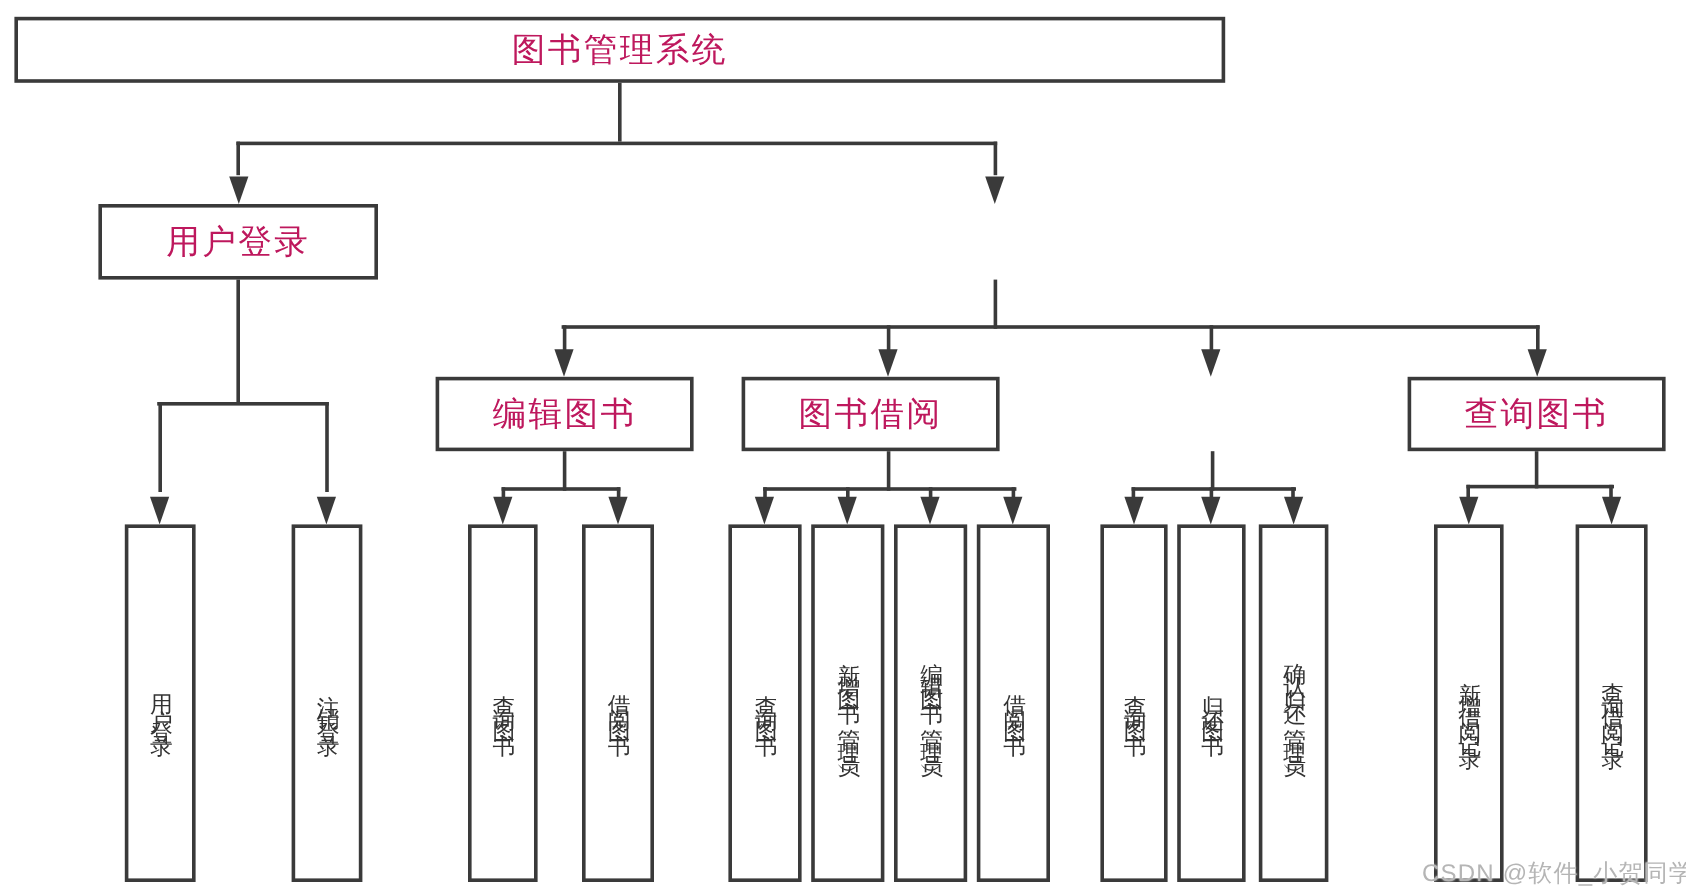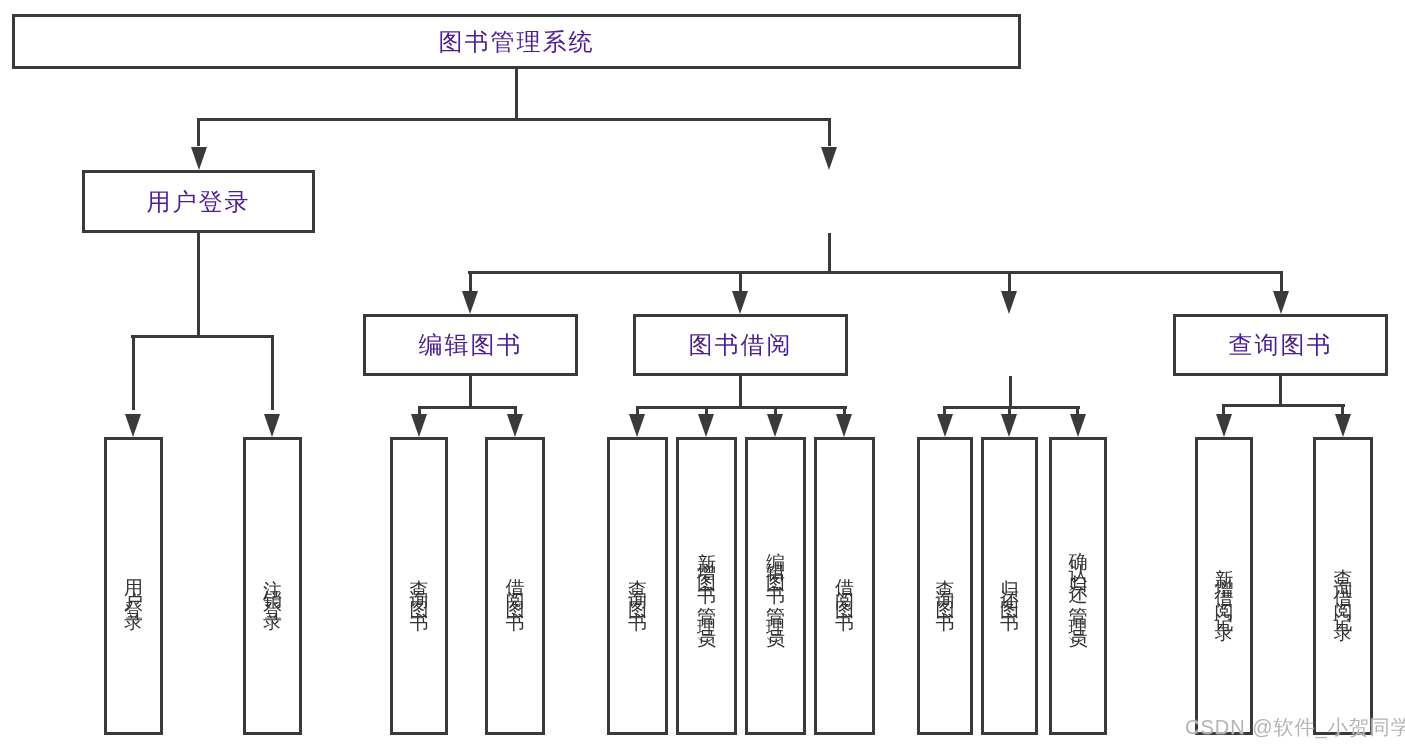--- a/index.html
+++ b/index.html
@@ -1,20 +1,20 @@
 <!DOCTYPE html>
 <html><head>
 <meta charset="utf-8">
 <style>
   html,body{margin:0;padding:0;background:#ffffff;}
   body{font-family:"Liberation Sans",sans-serif;}
   .canvas{position:relative;width:1405px;height:747px;background:#ffffff;overflow:hidden;color:#333333;}
   .box{position:absolute;box-sizing:border-box;background:#ffffff;border:3px solid #3a3a3a;
        display:flex;align-items:center;justify-content:center;}
-  .htext{font-size:24px;letter-spacing:2px;color:#4c1d95;white-space:nowrap;}
+  .htext{font-size:28px;letter-spacing:2px;color:#be185d;white-space:nowrap;}
   .vtext{writing-mode:vertical-rl;text-orientation:mixed;font-size:19px;letter-spacing:11px;
          line-height:1.05;color:#333333;}
   .hline,.vline{position:absolute;background:#3a3a3a;}
   .hline{height:3px;}
   .vline{width:3px;}
   .arrow{position:absolute;width:0;height:0;border-left:8px solid transparent;
          border-right:8px solid transparent;border-top:23px solid #3a3a3a;}
   .watermark{position:absolute;left:1185px;top:714px;font-size:20px;color:#b5b5b5;
              letter-spacing:1px;white-space:nowrap;text-shadow:0 0 2px #ffffff;}
 </style>
@@ -52,21 +52,21 @@
   <div class="vline" style="left:739px;top:271px;height:22px"></div>
   <div class="arrow" style="left:732px;top:291px"></div>
   <div class="vline" style="left:1008px;top:271px;height:22px"></div>
   <div class="arrow" style="left:1001px;top:291px"></div>
   <div class="vline" style="left:1280px;top:271px;height:22px"></div>
   <div class="arrow" style="left:1273px;top:291px"></div>
 
   <div class="box" style="left:363px;top:314px;width:215px;height:62px">
     <span class="htext">编辑图书</span>
   </div>
-  <div class="box" style="left:633px;top:314px;width:215px;height:62px">
+  <div class="box" style="left:618px;top:314px;width:215px;height:62px">
     <span class="htext">图书借阅</span>
   </div>
   <div class="box" style="left:1173px;top:314px;width:215px;height:62px">
     <span class="htext">查询图书</span>
   </div>
 
   <div class="vline" style="left:469px;top:376px;height:33px"></div>
   <div class="hline" style="left:418px;top:406px;width:99px"></div>
   <div class="vline" style="left:418px;top:406px;height:10px"></div>
   <div class="arrow" style="left:411px;top:414px"></div>

